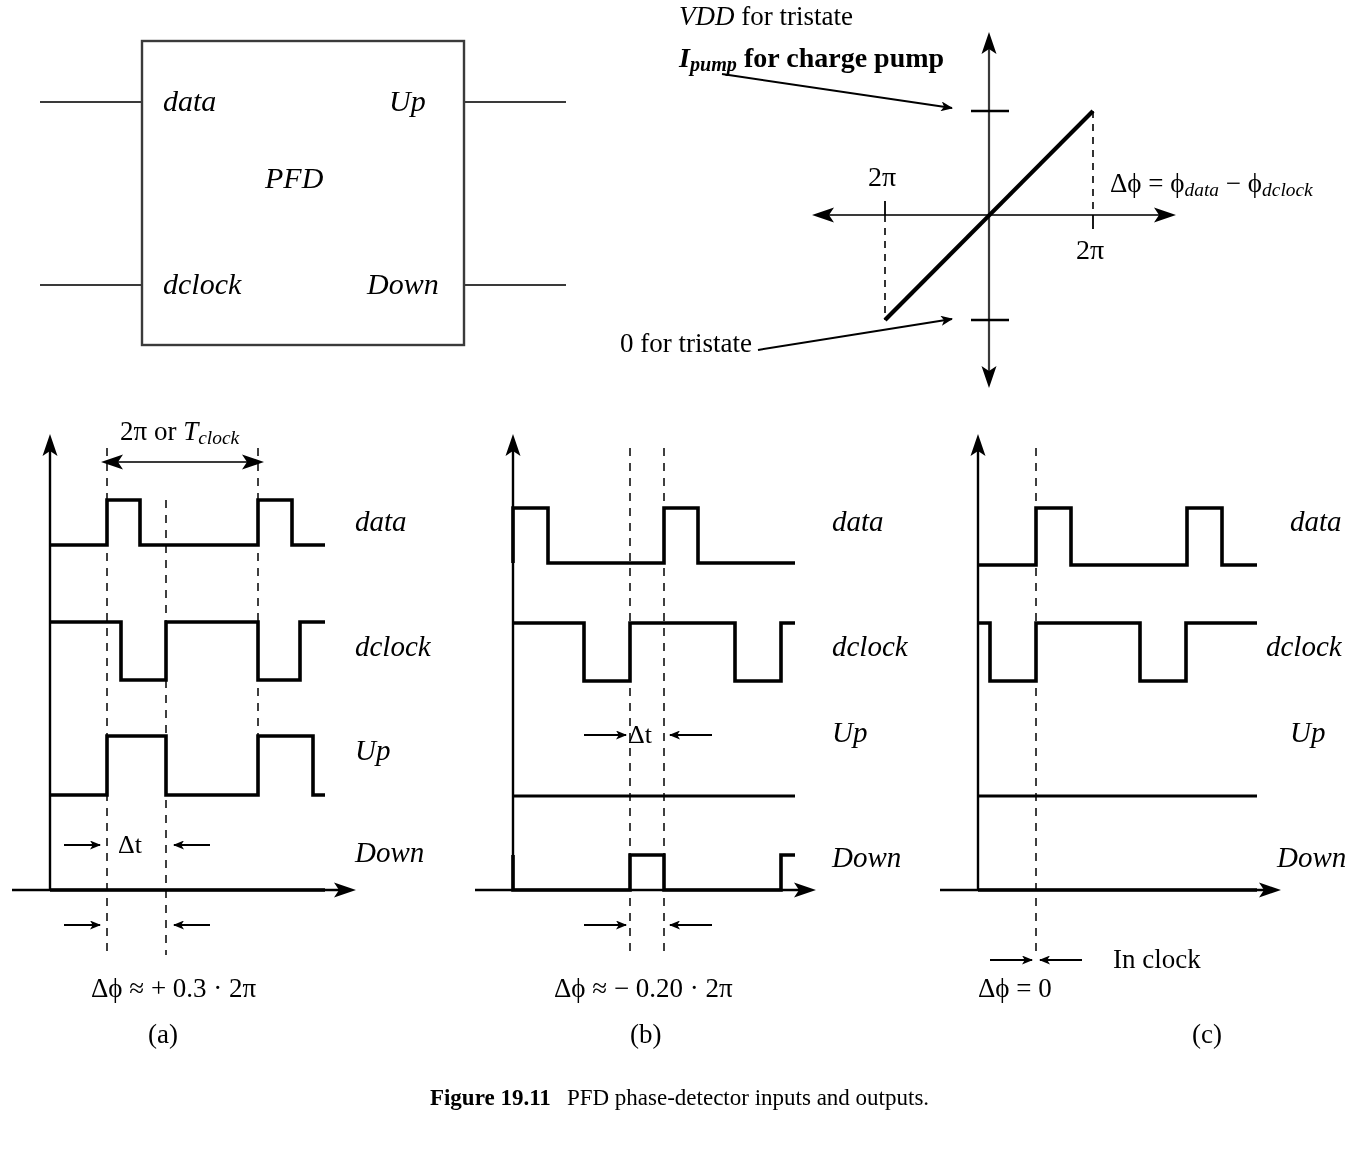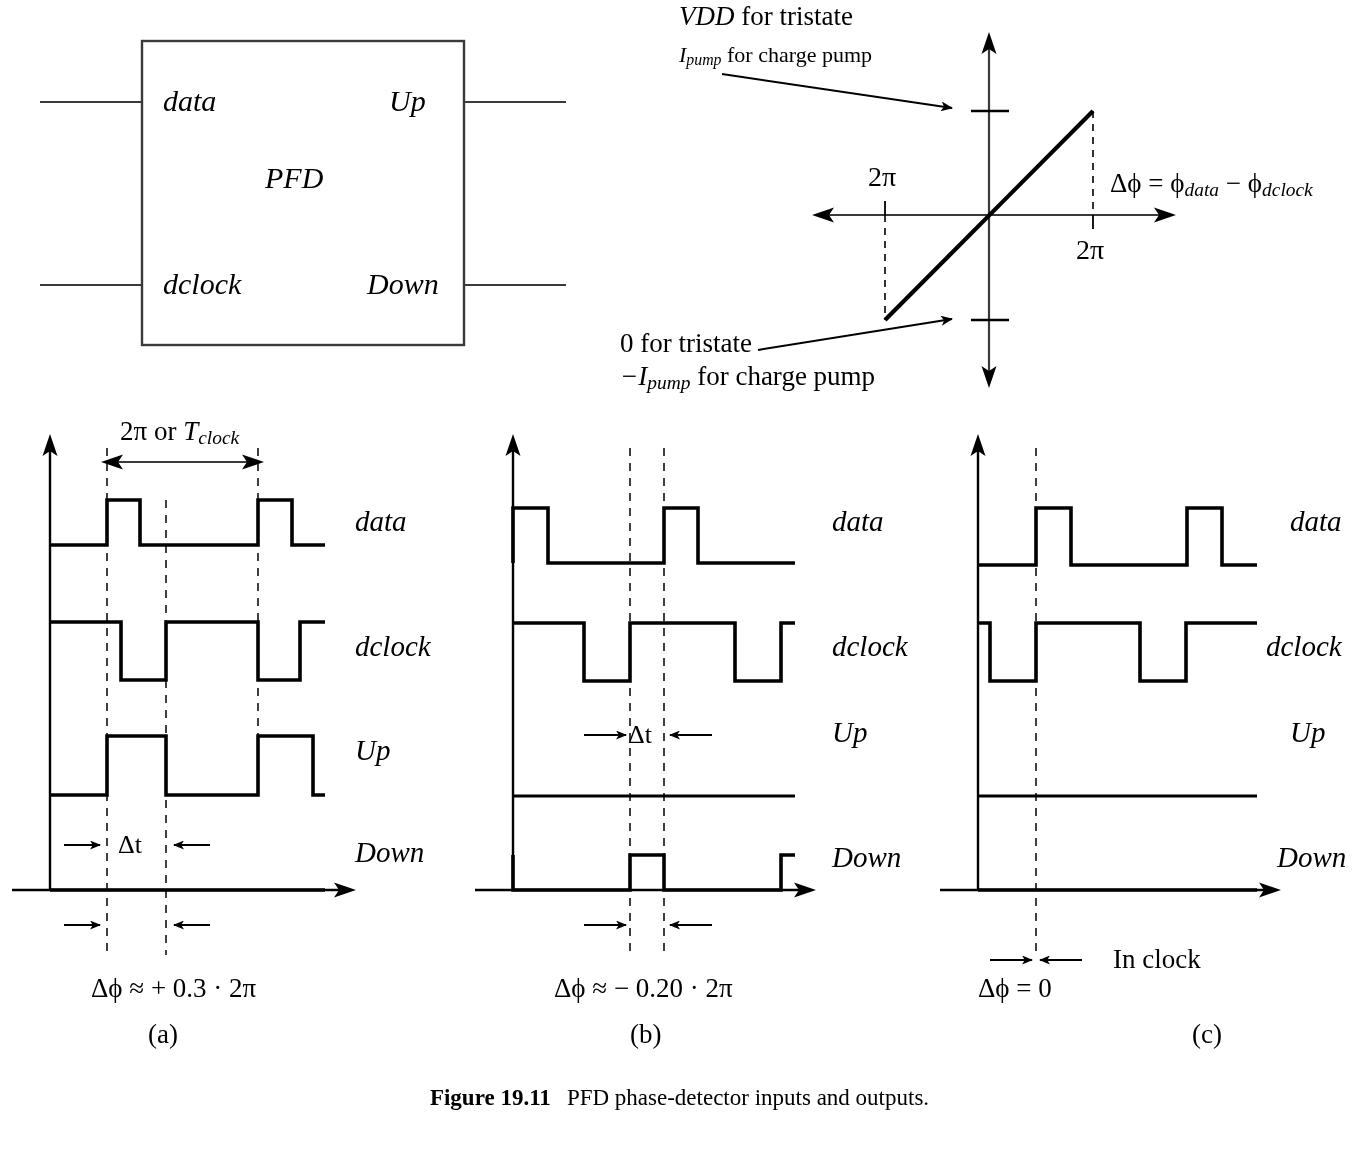--- a/index.html
+++ b/index.html
@@ -182,28 +182,25 @@
 
   <div class="lbl it" style="left:163px; top:86px; font-size:30px;">data</div>
   <div class="lbl it" style="left:163px; top:269px; font-size:30px;">dclock</div>
   <div class="lbl it" style="left:389px; top:86px; font-size:30px;">Up</div>
   <div class="lbl it" style="left:367px; top:269px; font-size:30px;">Down</div>
   <div class="lbl it" style="left:265px; top:163px; font-size:30px;">PFD</div>
 
   <div class="lbl" style="left:679px; top:3px; font-size:27px;">
     <span class="it">VDD</span><span class="rm"> for tristate</span>
   </div>
-  <div class="lbl" style="left:679px; top:44px; font-size:22px;">
+  <div class="lbl" style="left:679px; top:44px; font-size:28px;font-weight:bold;">
     <span class="it">I</span><span class="sub">pump</span><span class="rm"> for charge pump</span>
   </div>
 
   <div class="lbl rm" style="left:620px; top:322px; font-size:27px;margin-top:8px;">0 for tristate</div>
-  <div class="lbl" style="left:620px; top:363px; font-size:27px;">
-    <span class="it">−I</span><span class="sub">pump</span><span class="rm"> for charge pump</span>
-  </div>
 
   <div class="lbl rm" style="left:868px; top:163px; font-size:28px;">2π</div>
   <div class="lbl rm" style="left:1076px; top:236px; font-size:28px;">2π</div>
 
   <div class="lbl" style="left:1110px; top:170px; font-size:27px;">
     <span class="rm">Δϕ = ϕ</span><span class="sub">data</span><span class="rm"> − ϕ</span><span class="sub">dclock</span>
   </div>
 
   <div class="lbl" style="left:120px; top:418px; font-size:27px;">
     <span class="rm">2π or </span><span class="it">T</span><span class="sub">clock</span>

